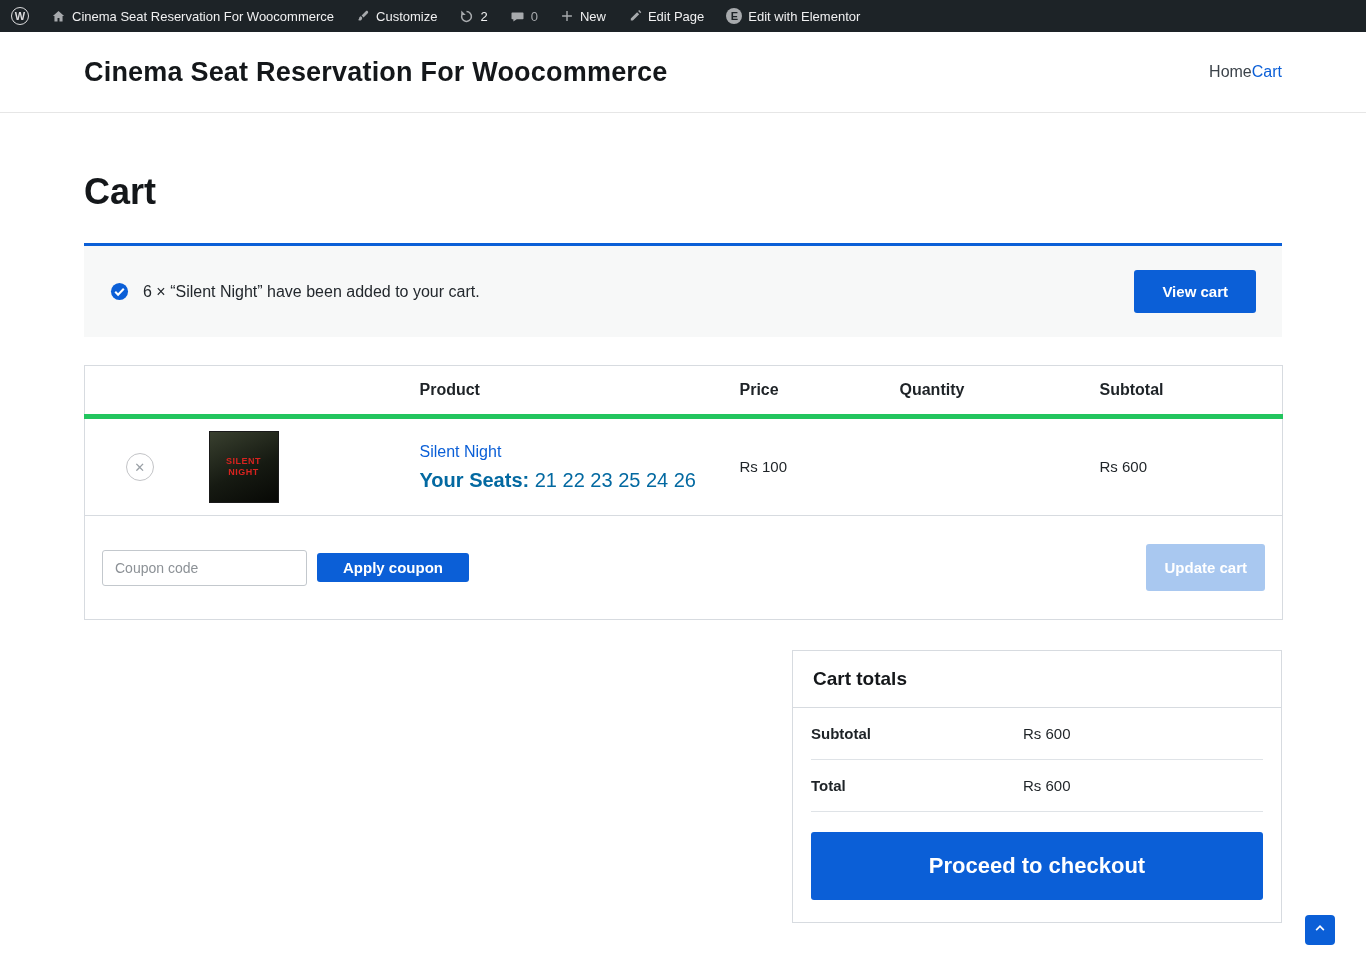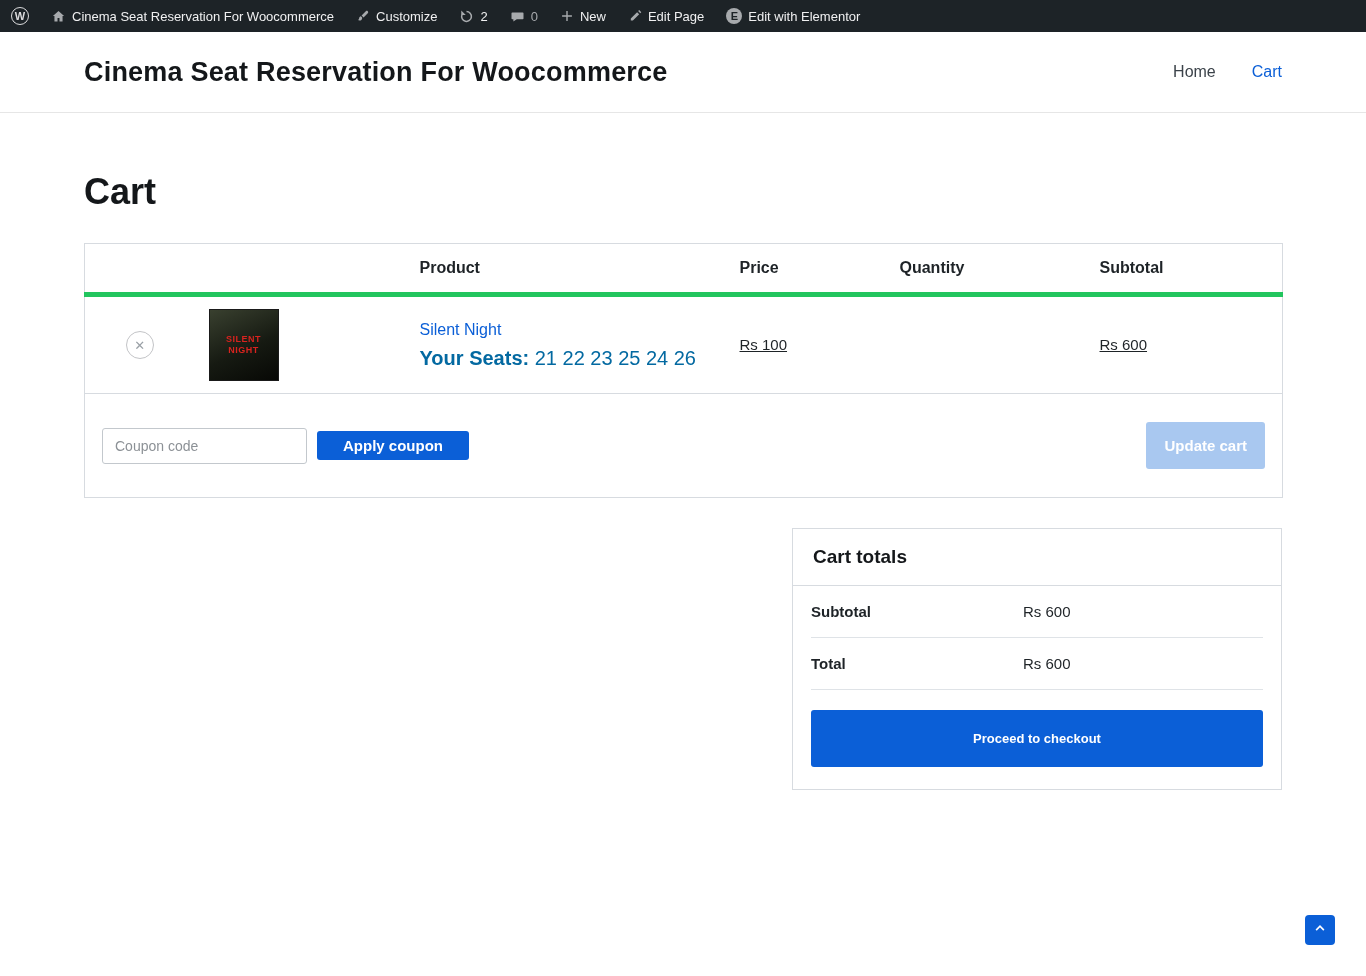--- a/index.html
+++ b/index.html
@@ -37,21 +37,21 @@
   }
   
   .site-header {
     height:81px; background:#fff; border-bottom:1px solid #e6e6e6;
     display:flex; align-items:center;
   }
   .site-header-inner {
     width:1198px; margin:0 auto; display:flex; align-items:center; justify-content:space-between;
   }
   .site-title { font-size:27px; font-weight:700; color:#14171a; letter-spacing:.2px; }
-  .site-nav { display:flex; gap:36px; font-size:16px; }
+  .site-nav { display:flex; font-size:16px; }
   .nav-link { color:#3c434a; cursor:pointer; text-decoration:none; }
   .nav-link.current { color:#0b5fd7; }
   
   .container { width:1198px; margin:0 auto; }
   .page-title { font-size:36px; font-weight:700; color:#14171a; margin:58px 0 30px; }
   
   .notice {
     border-top:3px solid #0b5fd7; background:#f7f8f8;
     padding:24px 26px; display:flex; align-items:center; gap:14px; margin-bottom:28px;
   }
@@ -86,21 +86,21 @@
     display:flex; align-items:center; justify-content:center;
     border:1px solid #1a1a1a;
   }
   .poster-text {
     width:46px; text-align:center; color:#d8231f; font-weight:700;
     font-size:9px; line-height:11px; letter-spacing:.5px;
   }
   .product-name { color:#0b5fd7; font-size:16px; font-weight:400; cursor:pointer; text-decoration:none; display:inline-block; margin-bottom:8px;}
   .seats-line { font-size:20px; color:#0369a1; }
   .seats-label { font-weight:700; }
-  .money { font-size:15px; color:#1e2327;text-decoration:underline; }
+  .money { font-size:15px; color:#1e2327; }
   .coupon-cell { border-top:1px solid #d7dbe0; }
   .coupon-row-inner { display:flex; align-items:center; padding:16px 17px; }
   .coupon-input {
     width:205px; height:36px; border:1px solid #c3c8cd; border-radius:3px;
     padding:0 12px; font-size:14px; font-family:"Liberation Sans",sans-serif; color:#1e2327;
   }
   .coupon-input::placeholder { color:#8c9196; }
   .btn-apply { margin-left:10px; padding:6px 26px; font-size:15px; }
   .btn-update {
     margin-left:auto; padding:15px 18px; font-size:15px; font-weight:700;
@@ -113,21 +113,21 @@
   .totals-title {
     font-size:19px; font-weight:700; padding:17px 20px; border-bottom:1px solid #d7dbe0; color:#14171a;
   }
   .totals-body { padding:0 18px; }
   .totals-row {
     display:flex; padding:17px 0; border-bottom:1px solid #dfe3e7; font-size:15px;
   }
   .totals-row .t-label { width:212px; font-weight:700; color:#1e2327; }
   .btn-checkout {
     display:block; width:calc(100% - 36px); margin:20px 18px 22px;
-    padding:21px 0; font-size:13px; text-align:center;
+    padding:21px 0; font-size:22px; text-align:center;
   }
   
   .scroll-top {
     position:absolute; right:31px; bottom:31px; width:30px; height:30px;
     background:#0b5fd7; border-radius:4px; display:grid; place-items:center; cursor:pointer;
   }
 </style>
 </head>
 <body>
 
@@ -197,20 +197,30 @@
       <a class="nav-link">Home</a>
       <a class="nav-link current">Cart</a>
     </div>
   </div>
 </div>
 
 <div class="container">
 
   <h1 class="page-title">Cart</h1>
 
+  <div class="notice">
+    <span class="check-icon">
+      <svg width="19" height="19" viewBox="0 0 20 20">
+          <circle cx="10" cy="10" r="9" fill="#0b5fd7"></circle>
+          <path d="M5.5 10.3l3 3 6-6.2" fill="none" stroke="#fff" stroke-width="2.2"></path>
+        </svg>
+    </span>
+    <span class="notice-text">6 × “Silent Night” have been added to your cart.</span>
+    <button class="btn btn-viewcart">View cart</button>
+  </div>
 
   <table class="cart">
     <colgroup>
       <col class="col-remove">
         <col class="col-thumb">
         <col class="col-product">
       <col class="col-price">
         <col class="col-qty">
         <col class="col-subtotal">
     </colgroup>

